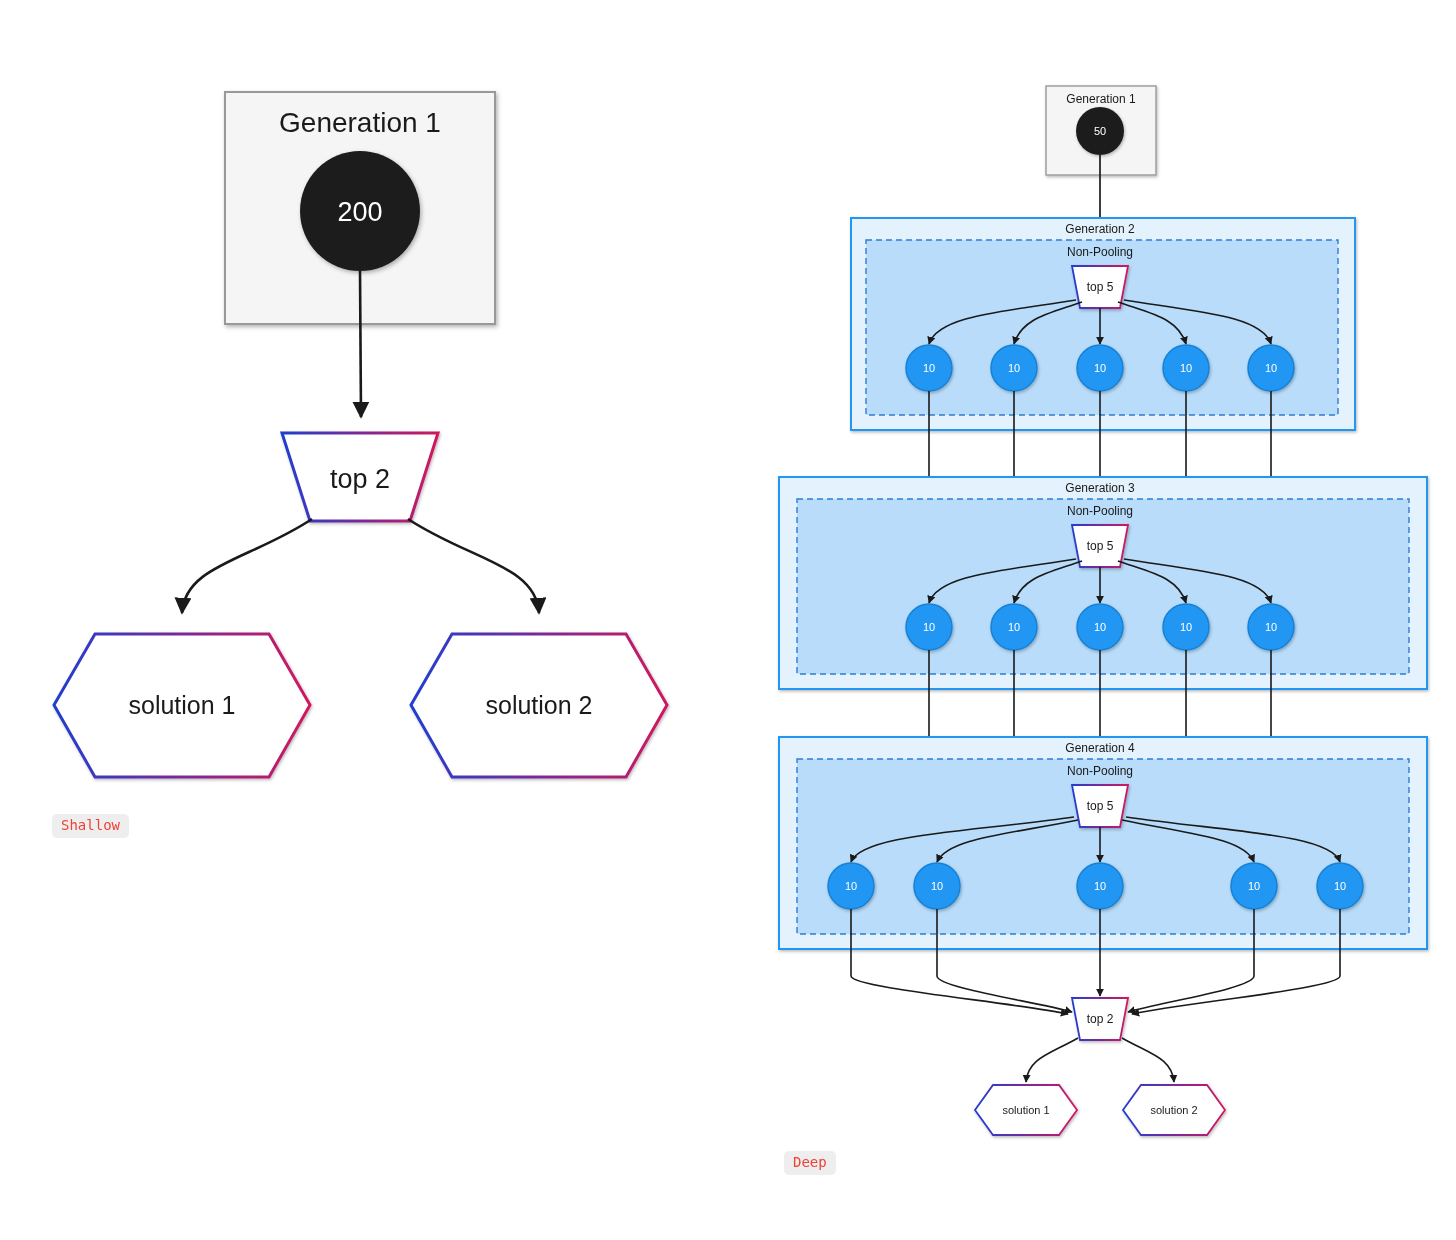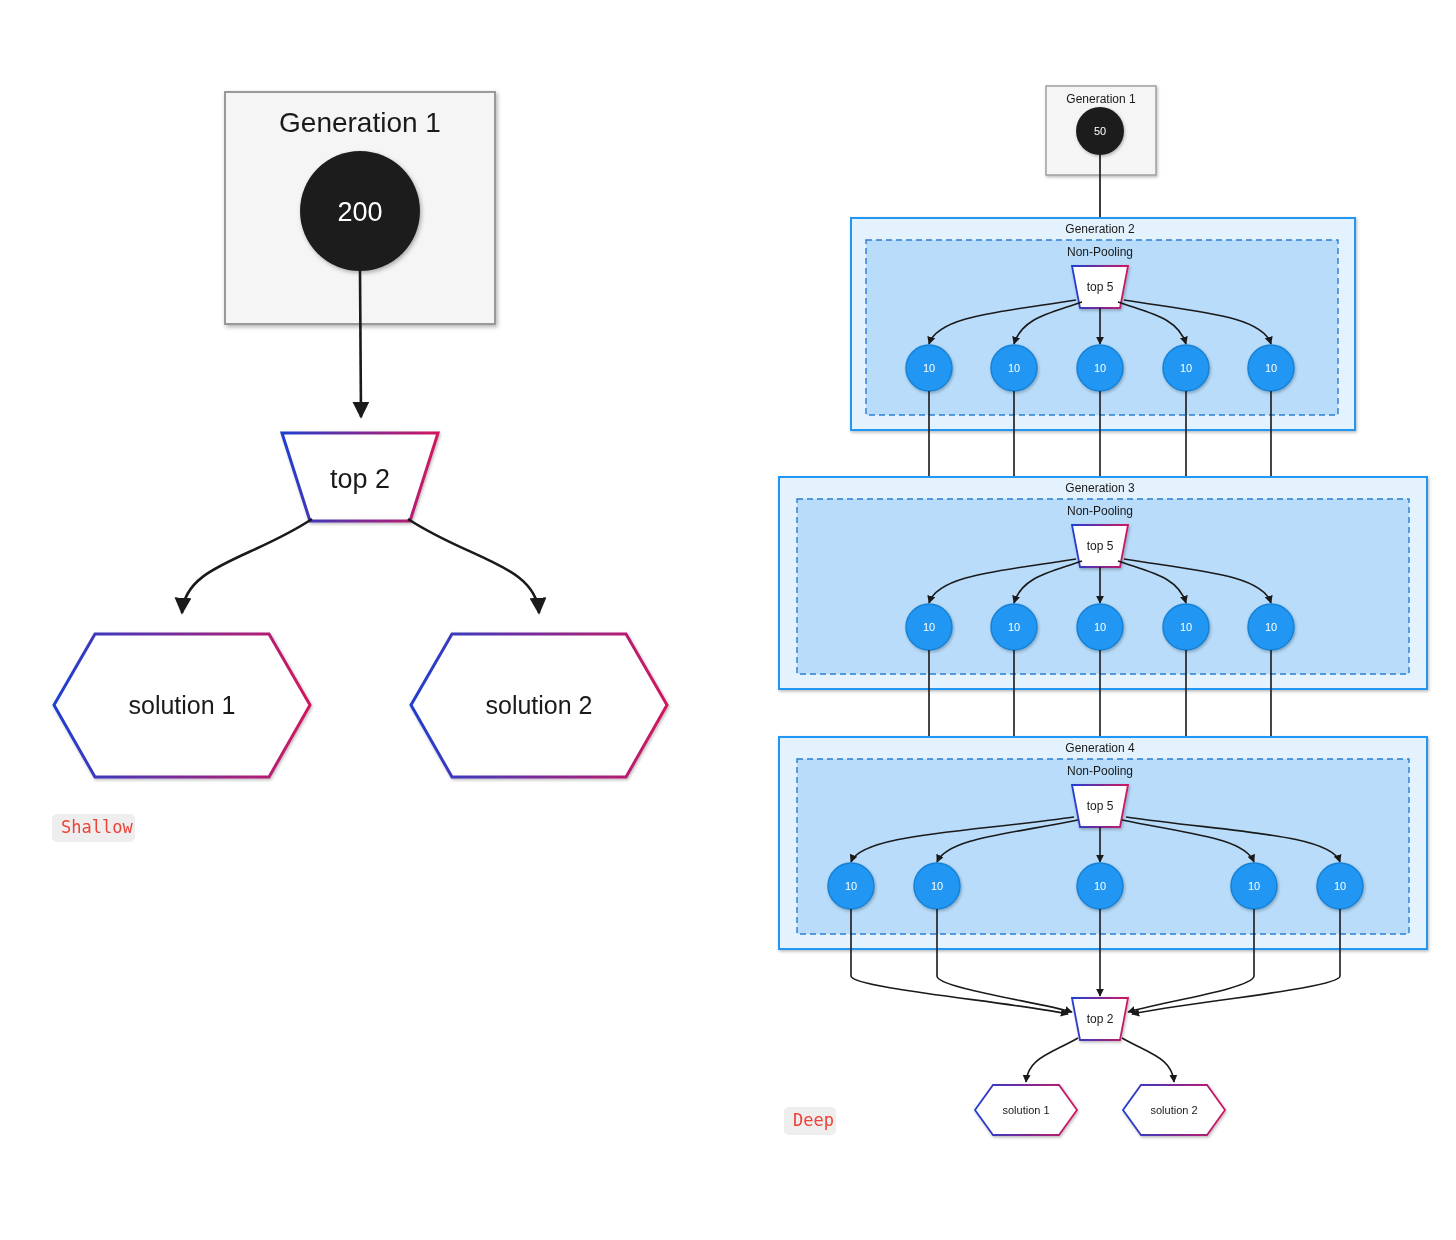--- a/index.html
+++ b/index.html
@@ -18,28 +18,28 @@
     position: absolute;
     top: 0; left: 0;
     width: 1456px;
     height: 1240px;
   }
   .label-chip {
     position: absolute;
     background: #eeeeee;
     color: #ef4136;
     font-family: "DejaVu Sans Mono", "Liberation Mono", monospace;
-    font-size: 17px;
+    font-size: 14px;
     border-radius: 5px;
-    padding: 4px 2px 5px 9px;
+    padding: 4px 9px 5px 9px;
     white-space: nowrap;
     line-height: 1.1;
   }
   #shallow-chip { left: 52px; top: 814px; }
-  #deep-chip { left: 784px; top: 1107px; }
+  #deep-chip { left: 784px; top: 1151px; }
   svg text { font-family: "Liberation Sans", sans-serif; fill: #1a1a1a; }
   .t-gen1-big { font-size: 28px; }
   .t-num-big { font-size: 27px; fill: #ffffff; }
   .t-top2-big { font-size: 27px; }
   .t-sol-big { font-size: 25px; }
   .t-gen-small { font-size: 12px; }
   .t-num-small { font-size: 11px; fill: #ffffff; }
   .t-top-small { font-size: 12px; }
   .t-sol-small { font-size: 11px; }
 </style>

